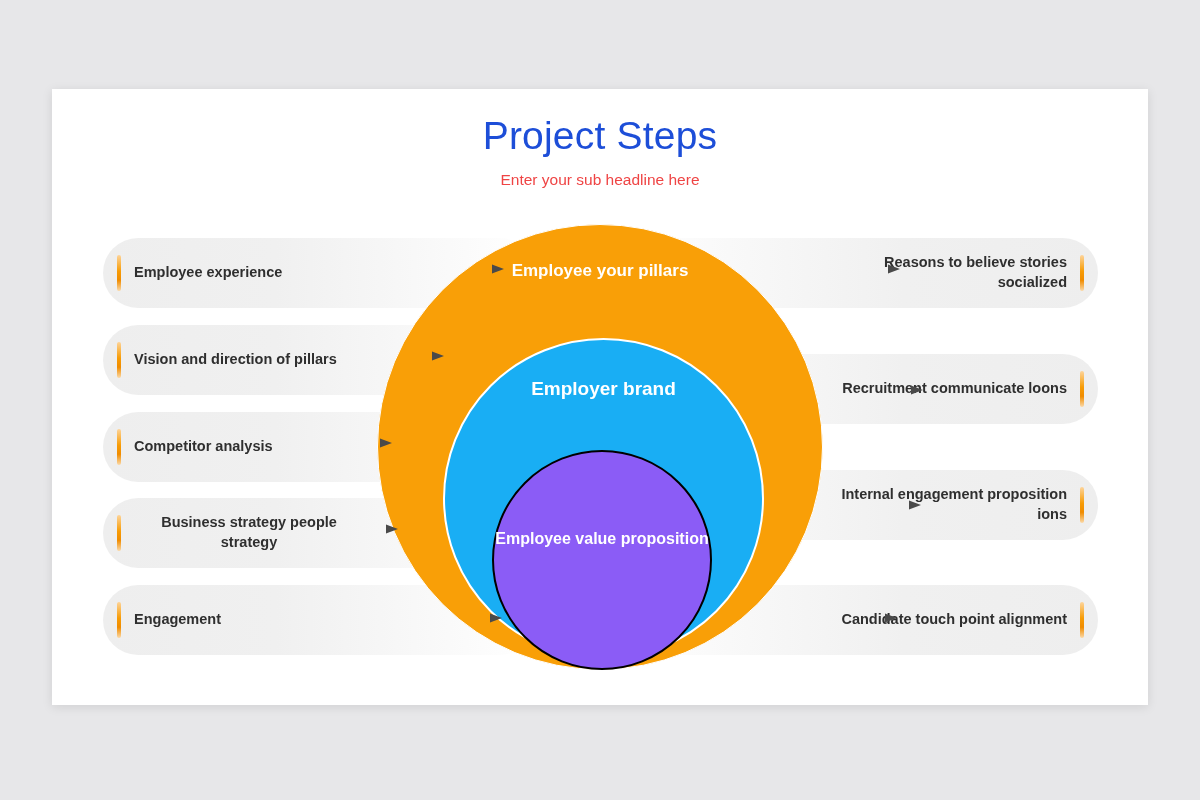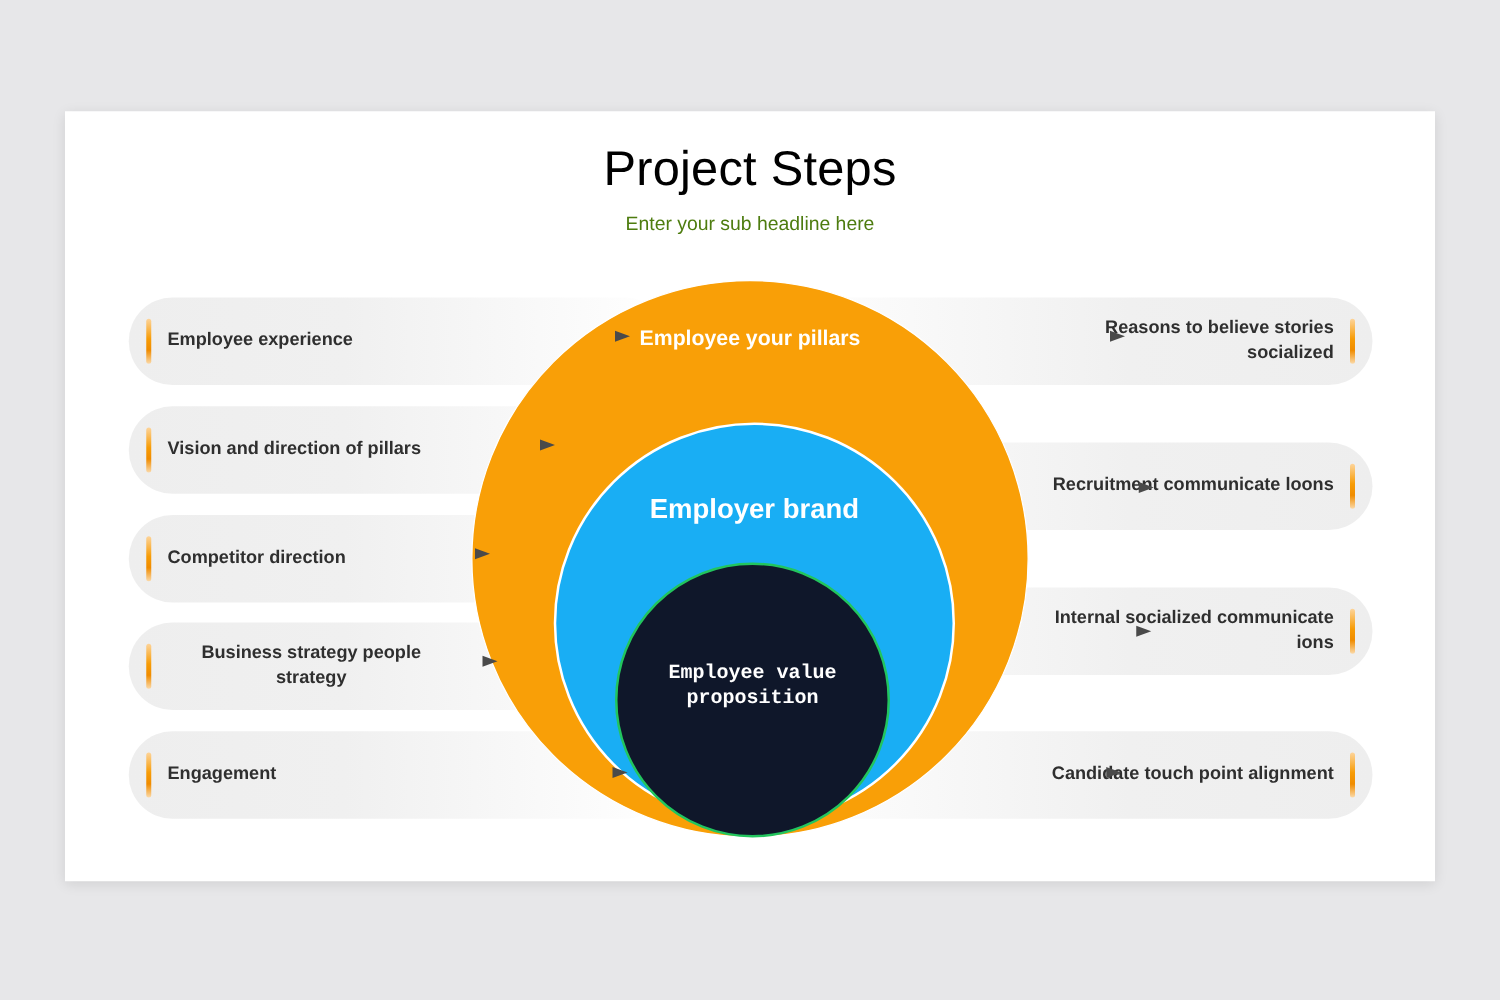--- a/index.html
+++ b/index.html
@@ -29,32 +29,32 @@
 
   
   #page-title {
     position: absolute;
     left: 0;
     top: 25px;
     width: 100%;
     text-align: center;
     font-size: 39px;
     font-weight: 400;
-    color: #000000;
+    color: #1d4ed8;
     letter-spacing: 0.2px;
   }
   #page-subtitle {
     position: absolute;
     left: 0;
     top: 82px;
     width: 100%;
     text-align: center;
     font-size: 15.5px;
     font-weight: 400;
-    color: #4d7c0f;
+    color: #ef4444;
   }
 
   
   .circle {
     position: absolute;
     border-radius: 50%;
     color: #ffffff;
     font-weight: bold;
     text-align: center;
     line-height: 1.22;
@@ -80,32 +80,31 @@
     top: 249px;    
     width: 321px;
     height: 321px;
     background: #19aef4;
     border: 2px solid #ffffff;
     z-index: 2;
   }
   #circle-middle .circle-label {
     position: absolute;
     left: 0; right: 0;
-    top: 54px;
-    font-size: 22px;
+    top: 37px;
+    font-size: 19px;
   }
   #circle-inner {
     left: 440px;   
     top: 361px;    
     width: 220px;
     height: 220px;
-    background: #0f172a;
-    border: 2px solid #22c55e;
+    background: #8b5cf6;
+    border: 2px solid #000000;
     z-index: 3;
-    font-family: Liberation Mono, monospace;
   }
   #circle-inner .circle-label {
     position: absolute;
     left: 0; right: 0;
     top: 77px;
     font-size: 16px;
   }
 
   
   .pill {
@@ -172,42 +171,42 @@
   <div class="pill pill-left" style="top:149px">
     <span class="accent"></span>
     <span class="pill-text">Employee experience</span>
   </div>
   <div class="pill pill-left" style="top:236px">
     <span class="accent"></span>
     <span class="pill-text">Vision and direction of pillars</span>
   </div>
   <div class="pill pill-left" style="top:323px">
     <span class="accent"></span>
-    <span class="pill-text">Competitor direction</span>
+    <span class="pill-text">Competitor analysis</span>
   </div>
   <div class="pill pill-left" style="top:496px">
     <span class="accent"></span>
     <span class="pill-text">Engagement</span>
   </div>
   <div class="pill pill-left" style="top:409px">
     <span class="accent"></span>
     <span class="pill-text">Business strategy people strategy</span>
   </div>
 
   <div class="pill pill-right" style="top:149px">
     <span class="accent"></span>
     <span class="pill-text">Reasons to believe stories socialized</span>
   </div>
   <div class="pill pill-right" style="top:265px">
     <span class="accent"></span>
     <span class="pill-text">Recruitment communicate loons</span>
   </div>
   <div class="pill pill-right" style="top:381px">
     <span class="accent"></span>
-    <span class="pill-text">Internal socialized communicate ions</span>
+    <span class="pill-text">Internal engagement proposition ions</span>
   </div>
   <div class="pill pill-right" style="top:496px">
     <span class="accent"></span>
     <span class="pill-text">Candidate touch point alignment</span>
   </div>
 
   <div class="circle" id="circle-outer">
     <div class="circle-label">Employee your pillars</div>
   </div>
   <div class="circle" id="circle-middle">

